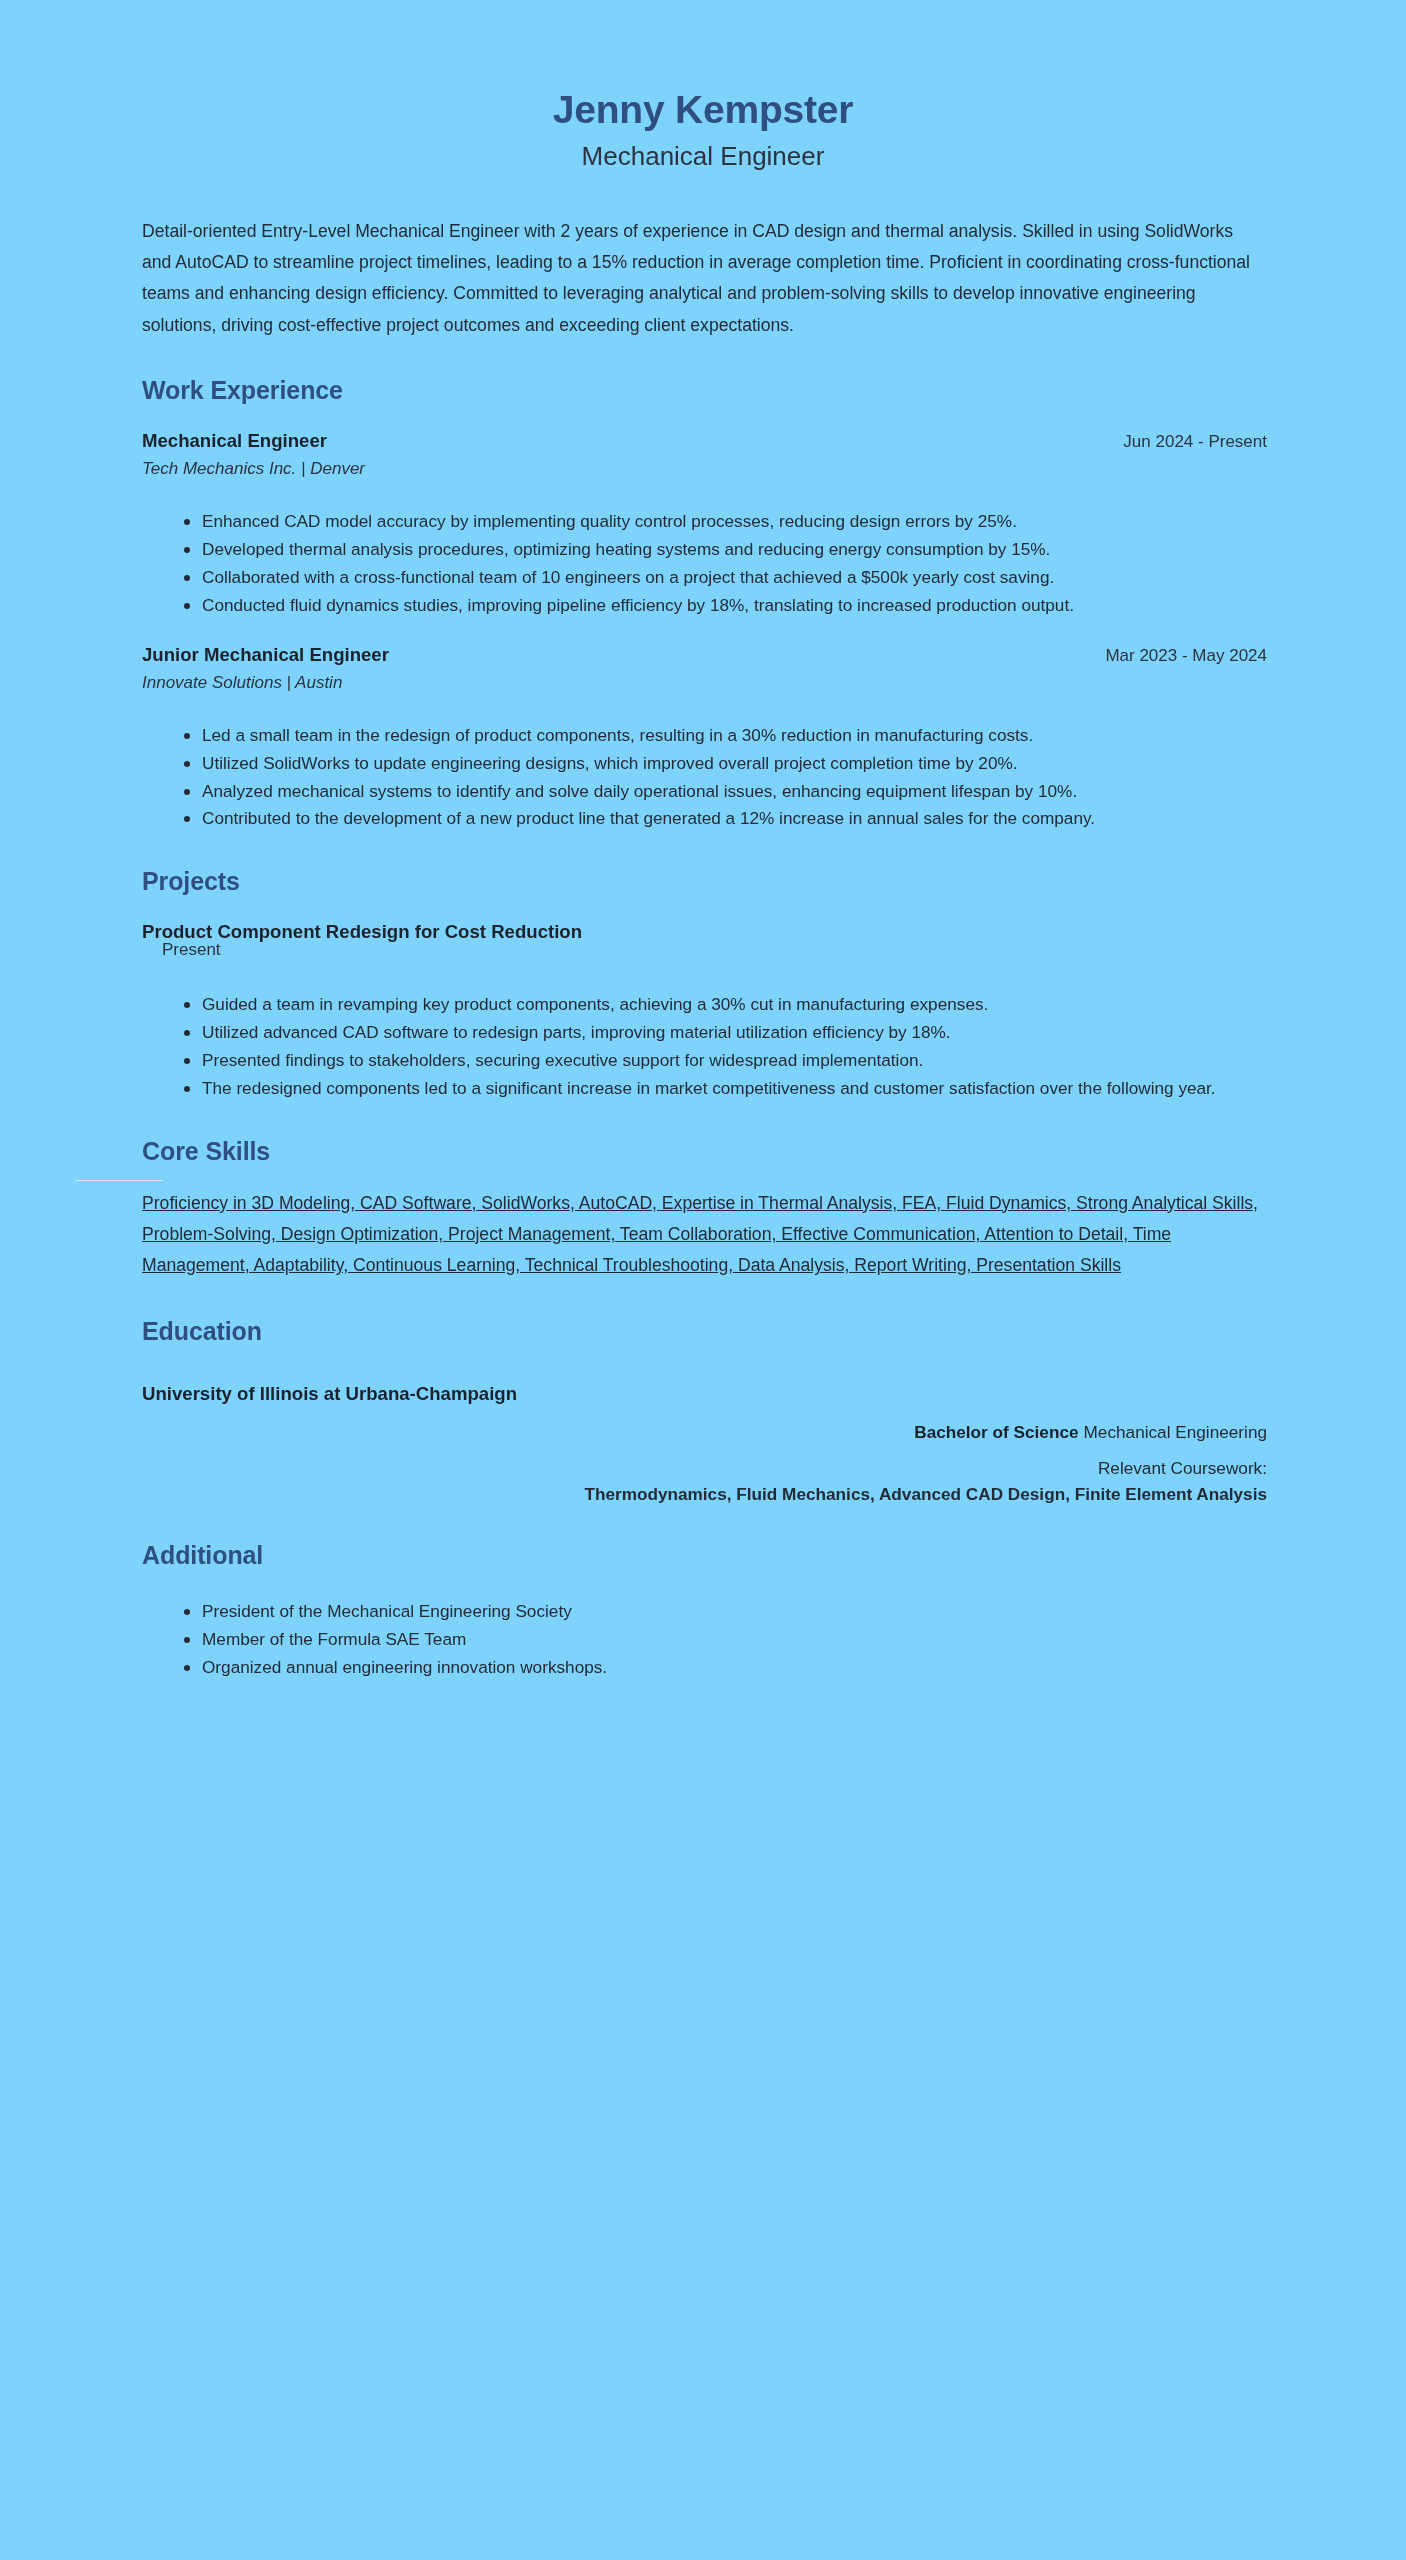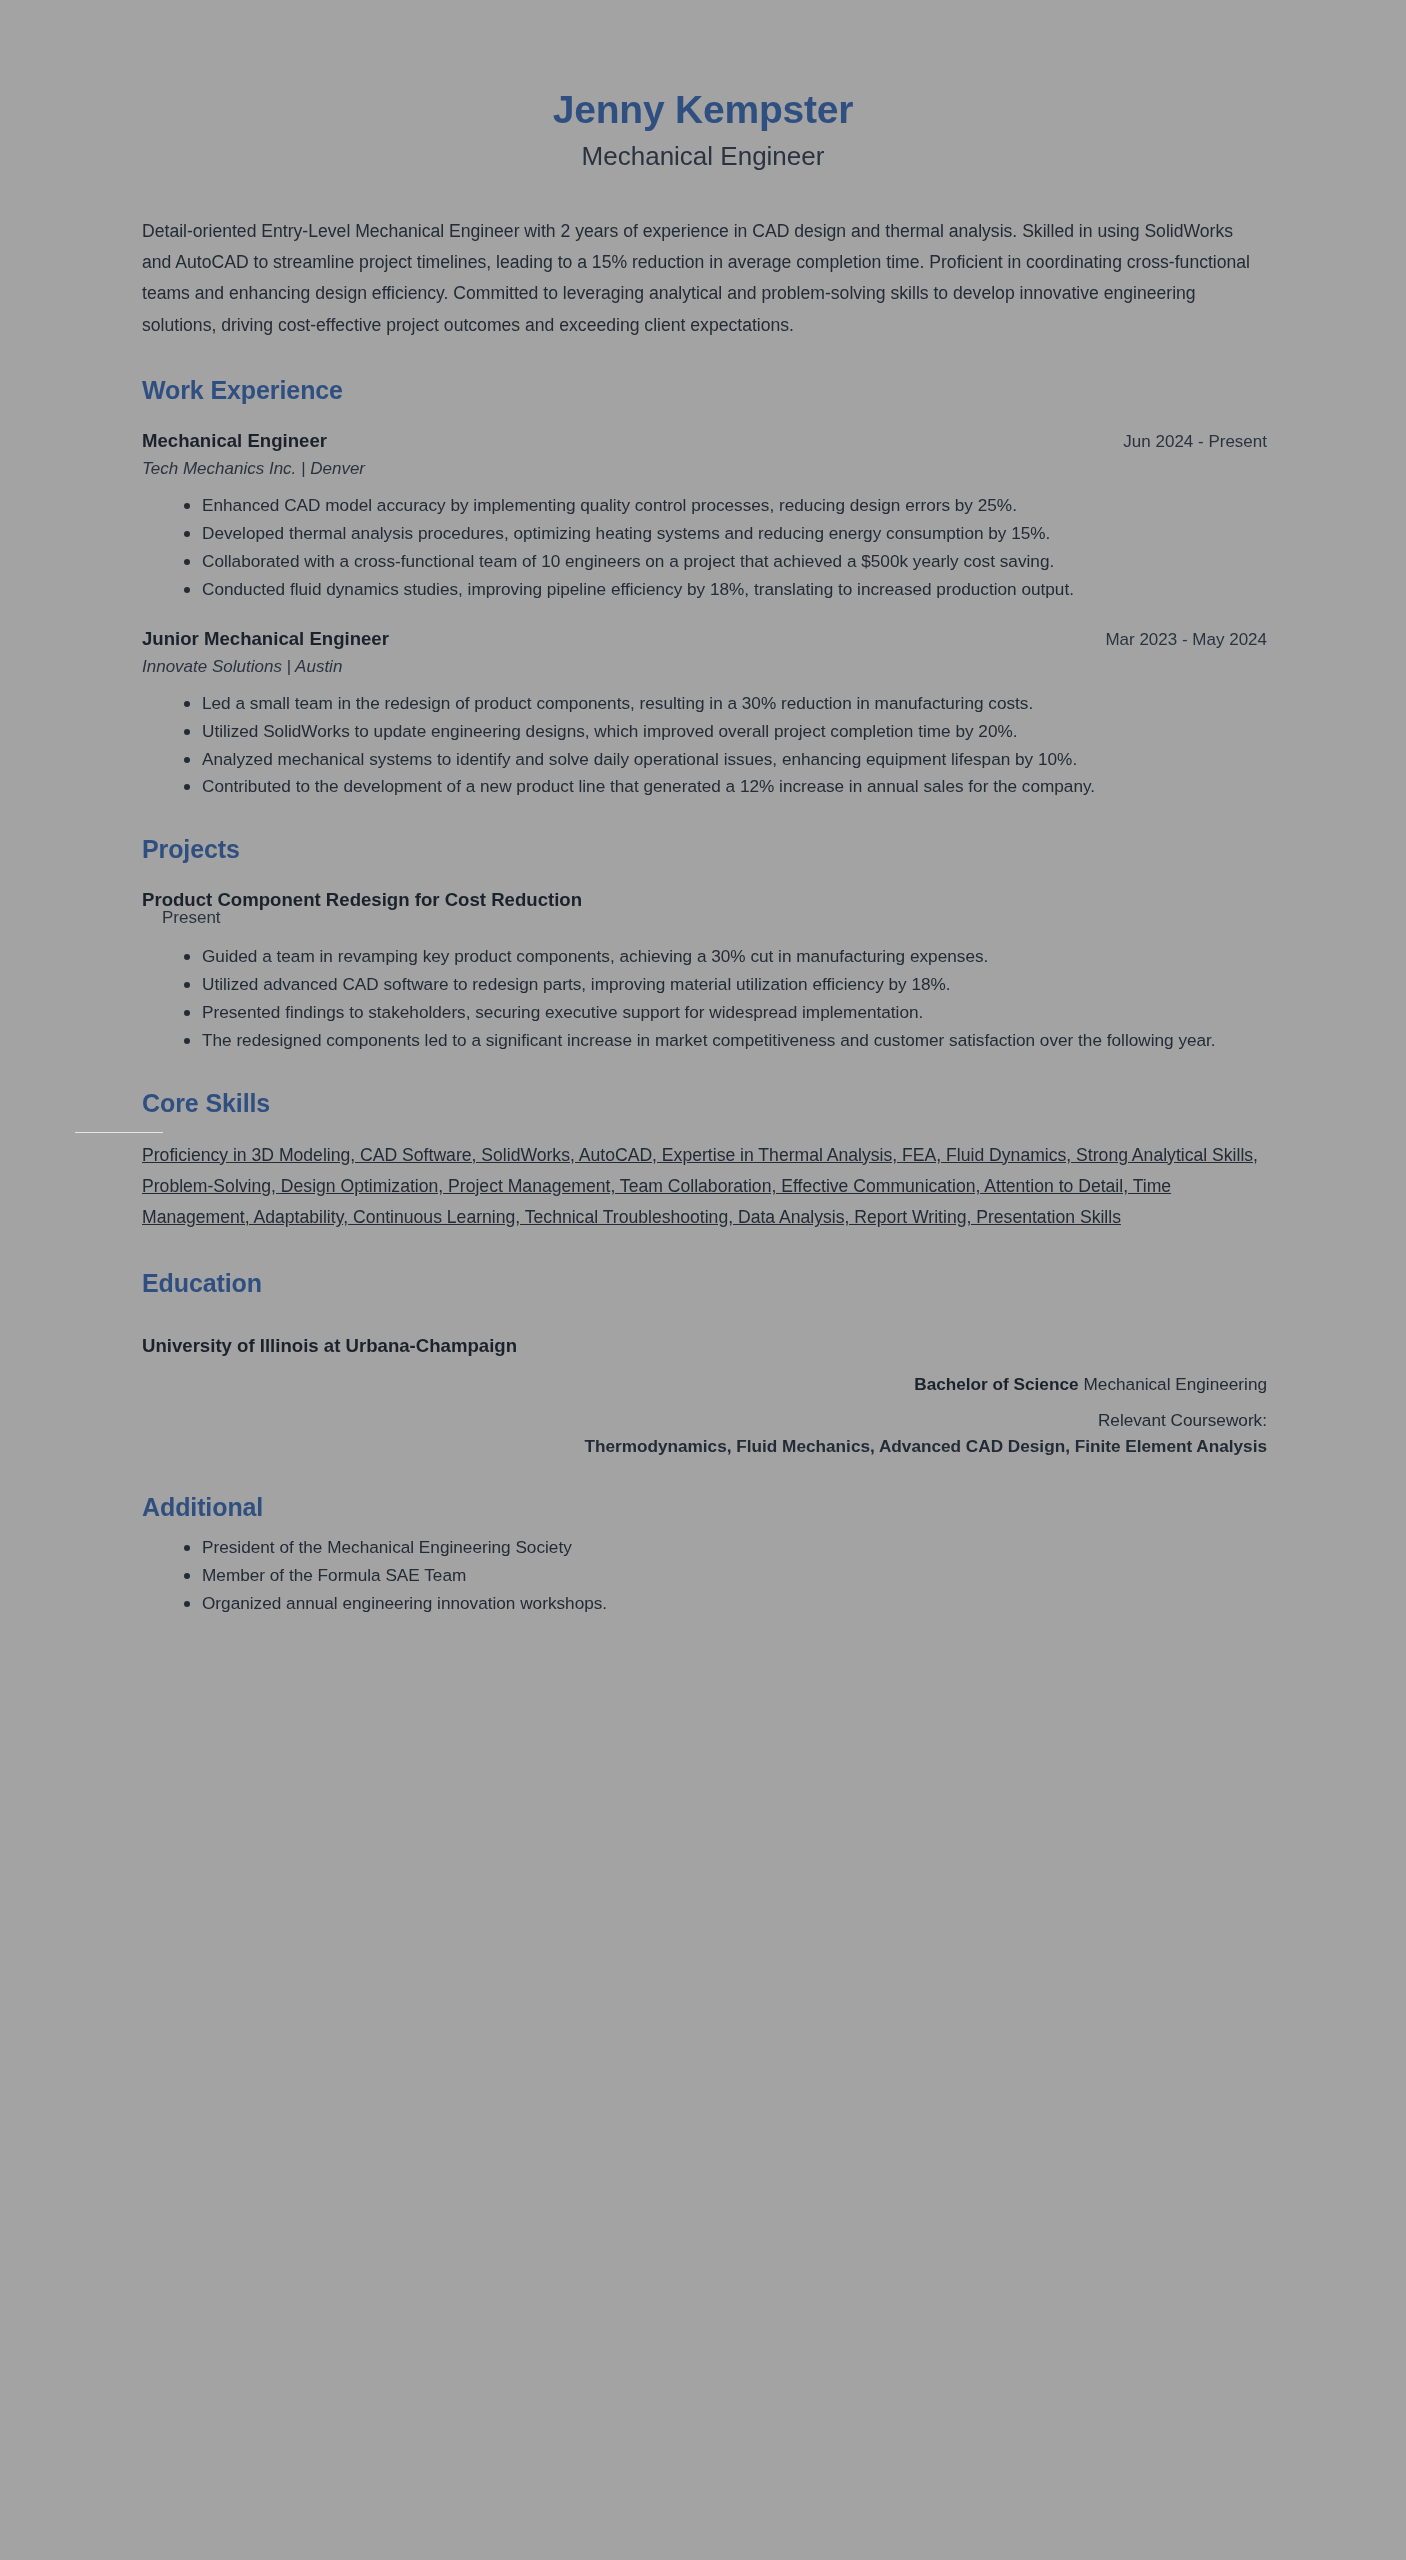--- a/index.html
+++ b/index.html
@@ -12,21 +12,21 @@
     min-height: 2560px;
     font-family: "Liberation Sans", "DejaVu Sans", sans-serif;
     color: #1f2733;
     -webkit-font-smoothing: antialiased;
   }
   .page {
     width: 1406px;
     min-height: 2560px;
     box-sizing: border-box;
     padding: 0;
-    background: #a3a3a3;
+    background: #7dd3fc;
     position: relative;
   }
 
   
   .header {
     text-align: center;
     padding-top: 88px;
   }
   .name {
     font-size: 39px;
@@ -98,21 +98,21 @@
   }
   .entry-meta {
     font-size: 17px;
     font-style: italic;
     color: #2b3340;
     margin-top: 6px;
     line-height: 1.3;
   }
 
   ul.bullets {
-    margin: 13px 0 0 0;
+    margin: 29px 0 0 0;
     padding-left: 60px;
     list-style: none;
   }
   ul.bullets li {
     position: relative;
     font-size: 17.2px;
     line-height: 1.5;
     color: #232b36;
     margin-bottom: 2px;
     padding-left: 0;

